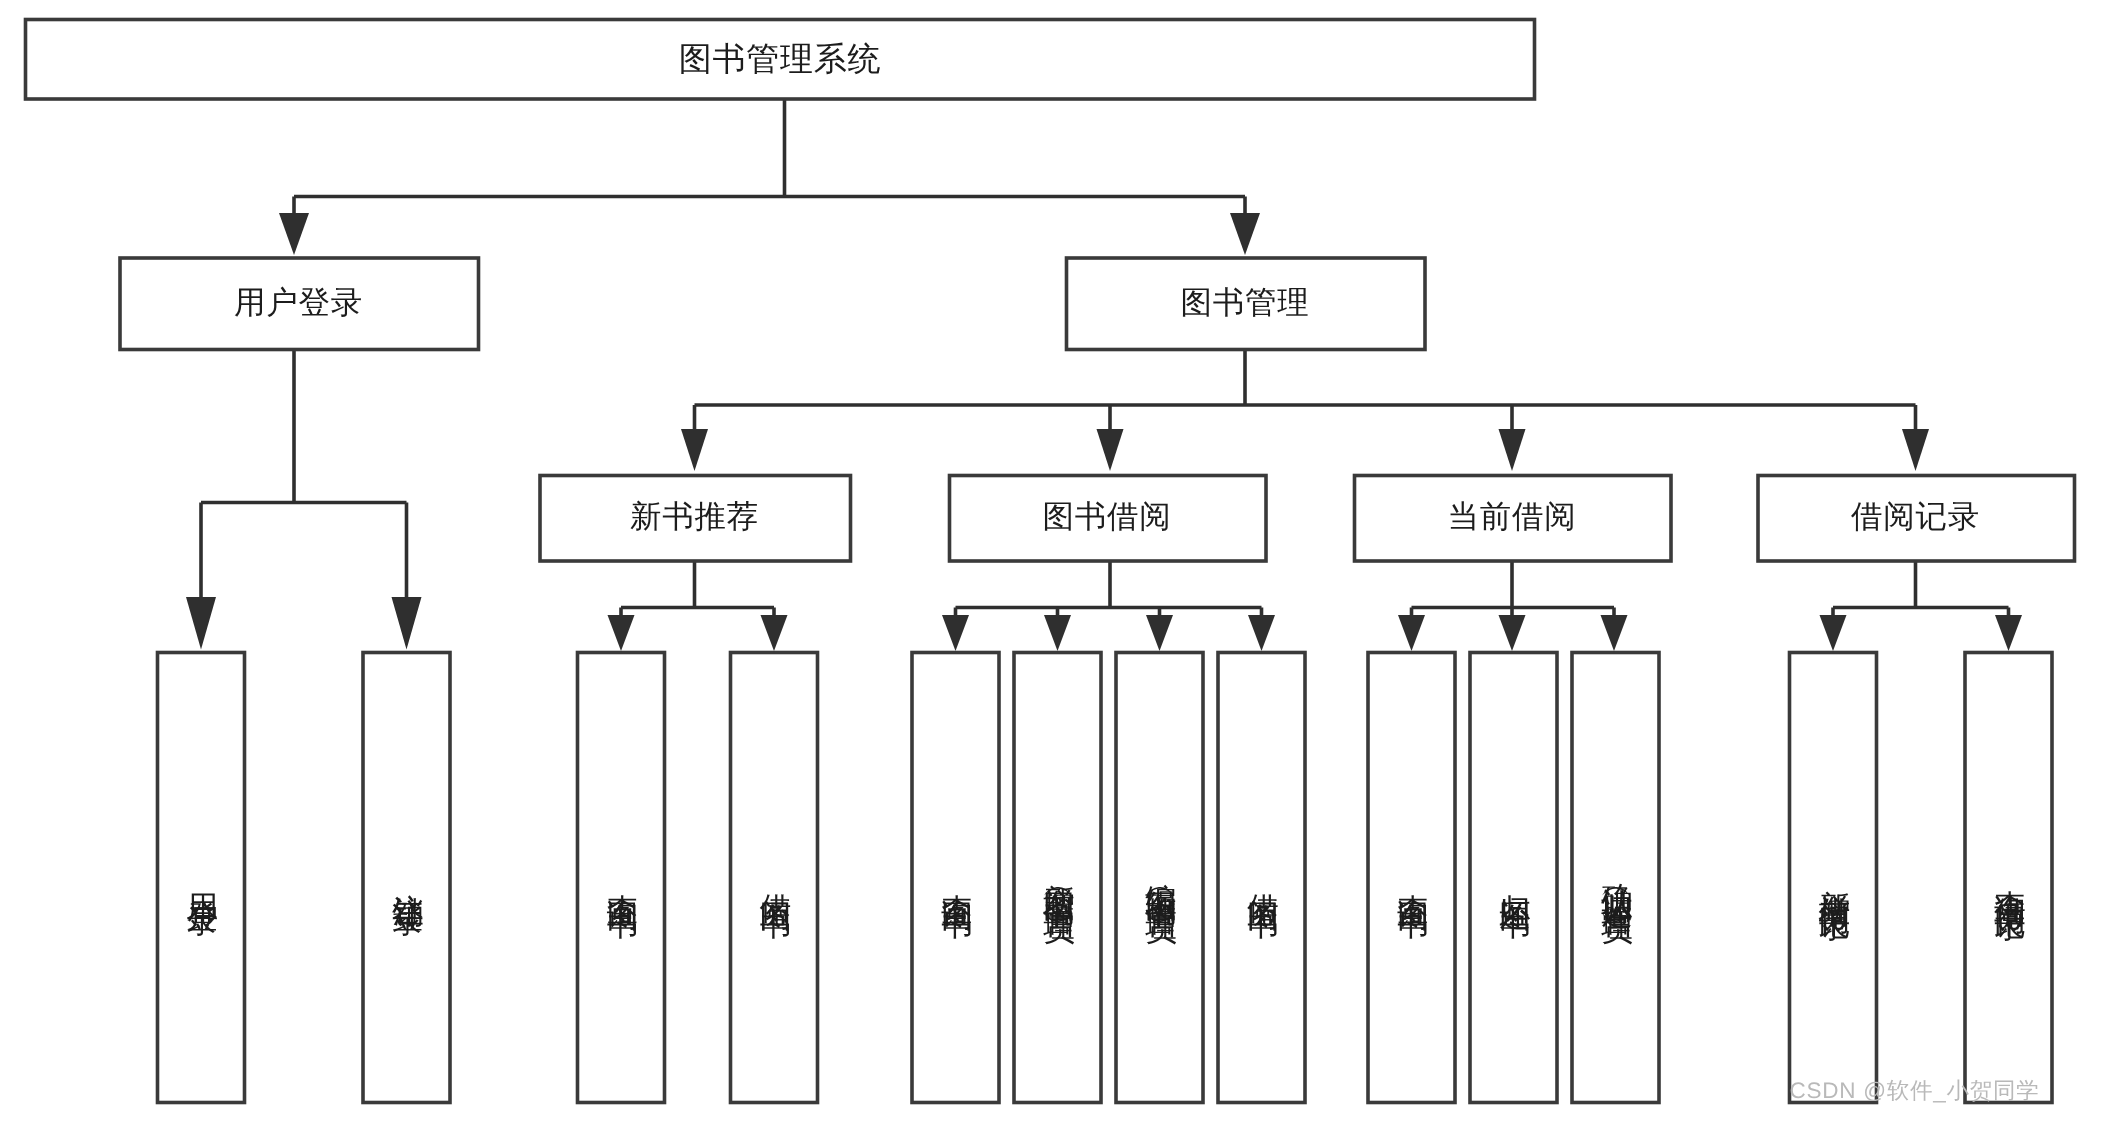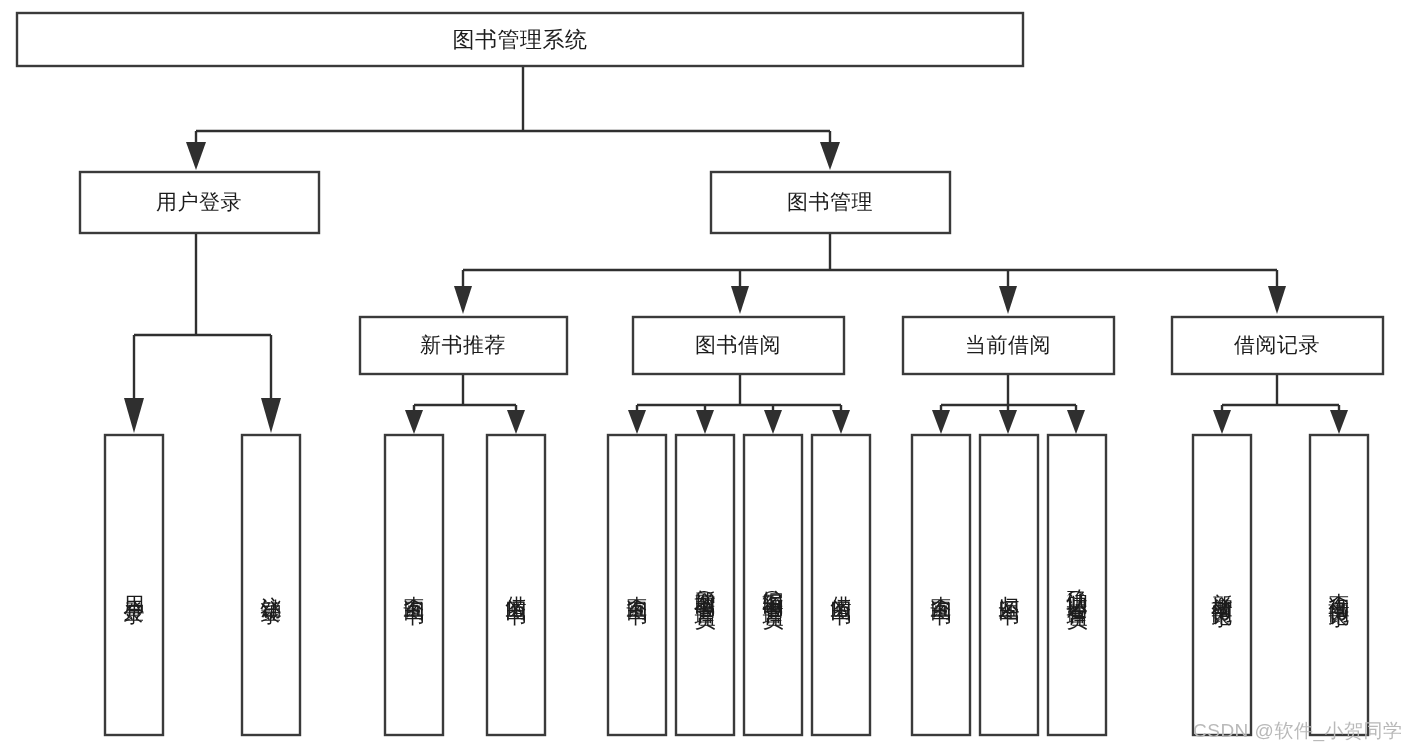--- a/index.html
+++ b/index.html
@@ -74,21 +74,21 @@
     font-size: 21px;
     line-height: 1.05;
     color: #1c1c1c;
     letter-spacing: 3px;
     white-space: nowrap;
     text-align: center;
   }
   .watermark {
     position: absolute;
     font-family: "Liberation Sans", "DejaVu Sans", sans-serif;
-    font-size: 19px;
+    font-size: 15px;
     color: #b9b9b9;
     white-space: nowrap;
     letter-spacing: 0.5px;
   }
 </style>
 </head>
 <body>
 
 <div id="diagram-root">
 

